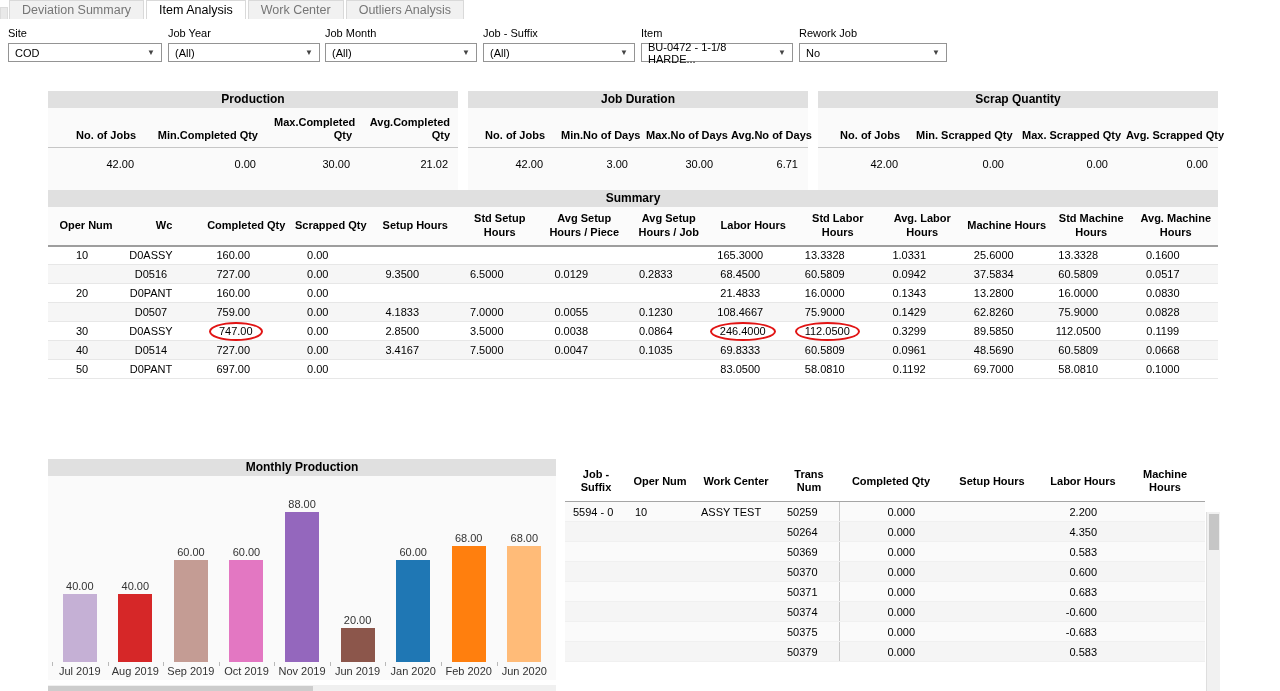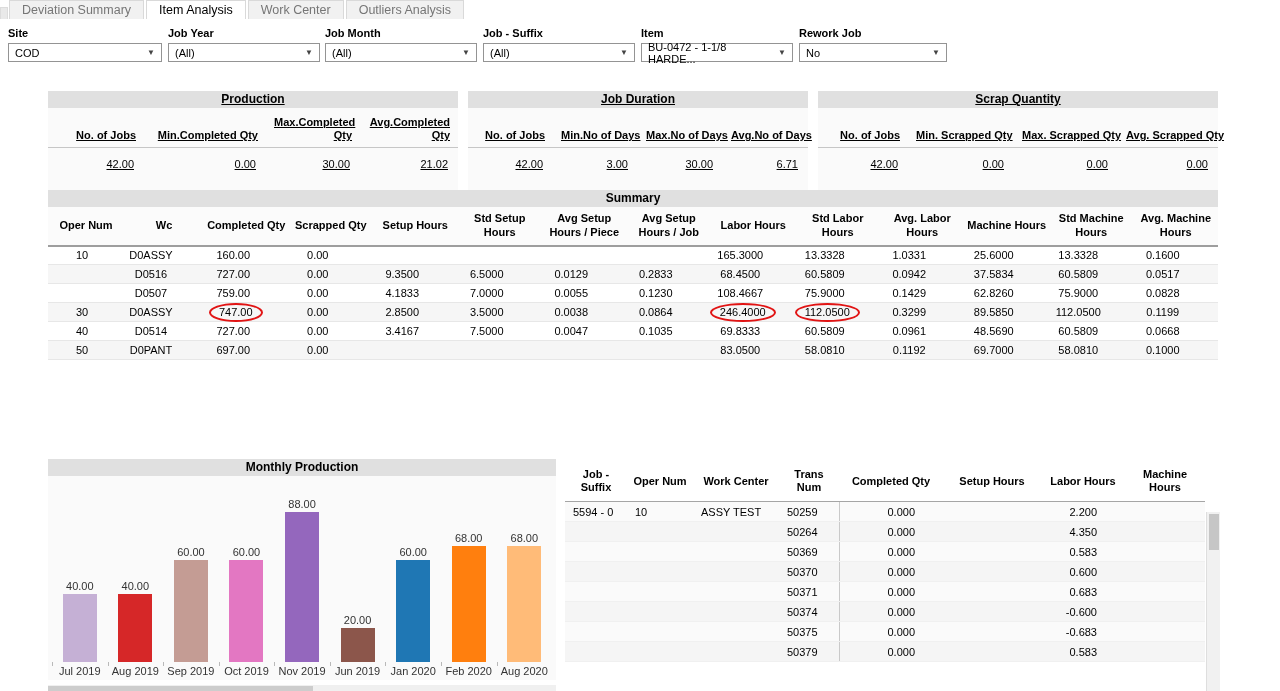--- a/index.html
+++ b/index.html
@@ -8,30 +8,30 @@
 
   
   .tabbar { position:absolute; top:0; left:0; right:0; height:19px; display:flex; align-items:flex-end; }
   .tab-stub { width:8px; height:12px; background:#e9e9e9; border:1px solid #dcdcdc; border-bottom:none; margin-right:1px; }
   .tab { height:19px; padding:2px 12px 0; font-size:12.5px; color:#767676; background:#f1f1f1;
          border:1px solid #d9d9d9; border-bottom:none; margin-right:2px; white-space:nowrap; cursor:pointer; }
   .tab.active { background:#fff; color:#000; }
 
   
   .filter { position:absolute; top:27px; }
-  .filter-label { font-size:11px; font-weight:bold; margin-bottom:4px; }
+  .filter-label { font-size:11px; font-weight:normal; margin-bottom:4px; }
   .dropdown { height:19px; border:1px solid #949494; background:#fff; display:flex; align-items:center;
               justify-content:space-between; padding:0 6px; font-size:11px; cursor:pointer; }
   .dd-caret { font-size:8px; color:#444; margin-left:4px; }
 
   
   .section-title { height:17px; line-height:17px; background:#e0e0e0; font-weight:bold; font-size:12px; text-align:center; color:#000; }
 
   
-  .card { position:absolute; top:91px; background:#fafafa; border-bottom:1px solid #c9c9c9; height:104px;text-decoration:underline; }
+  .card { position:absolute; top:91px; background:#fafafa; border-bottom:1px solid #c9c9c9; height:104px; }
   .card-headers { display:grid; align-items:end; border-bottom:1px solid #c6c6c6; min-height:40px; padding:3px 0 4px; }
   .card-headers .ch { font-size:11px; font-weight:bold; text-align:right; padding:0 8px; line-height:1.25; }
   .card-values { display:grid; padding-top:10px; }
   .card-values .cv { font-size:11px; text-align:right; padding:0 10px; }
   .nowrap .ch { white-space:nowrap; }
 
   
   .summary { position:absolute; top:190px; left:48px; width:1170px; }
   .summary table { width:100%; border-collapse:collapse; table-layout:fixed; }
   .summary thead th { font-size:11px; font-weight:bold; text-align:center; padding:5px 2px;
@@ -238,20 +238,36 @@
             <td>6.5000</td>
             <td>0.0129</td>
             <td>0.2833</td>
             <td>68.4500</td>
             <td>60.5809</td>
             <td>0.0942</td>
             <td>37.5834</td>
             <td>60.5809</td>
             <td>0.0517</td>
           </tr>
+          <tr class="group-start">
+            <td class="c-first">20</td>
+            <td>D0PANT</td>
+            <td>160.00</td>
+            <td>0.00</td>
+            <td></td>
+            <td></td>
+            <td></td>
+            <td></td>
+            <td>21.4833</td>
+            <td>16.0000</td>
+            <td>0.1343</td>
+            <td>13.2800</td>
+            <td>16.0000</td>
+            <td>0.0830</td>
+          </tr>
           <tr>
             <td class="c-first"></td>
             <td>D0507</td>
             <td>759.00</td>
             <td>0.00</td>
             <td>4.1833</td>
             <td>7.0000</td>
             <td>0.0055</td>
             <td>0.1230</td>
             <td>108.4667</td>
@@ -357,21 +373,21 @@
     </div>
     <div class="xaxis">
         <div class="xlab">Jul 2019</div>
         <div class="xlab">Aug 2019</div>
         <div class="xlab">Sep 2019</div>
         <div class="xlab">Oct 2019</div>
         <div class="xlab">Nov 2019</div>
         <div class="xlab">Jun 2019</div>
         <div class="xlab">Jan 2020</div>
         <div class="xlab">Feb 2020</div>
-        <div class="xlab">Aug 2020</div>
+        <div class="xlab">Jun 2020</div>
       </div>
     <div class="hscroll">
       <div class="thumb"></div>
     </div>
   </div>
 
   <div class="detail">
     <div class="detail-inner">
       <table>
         <colgroup>

